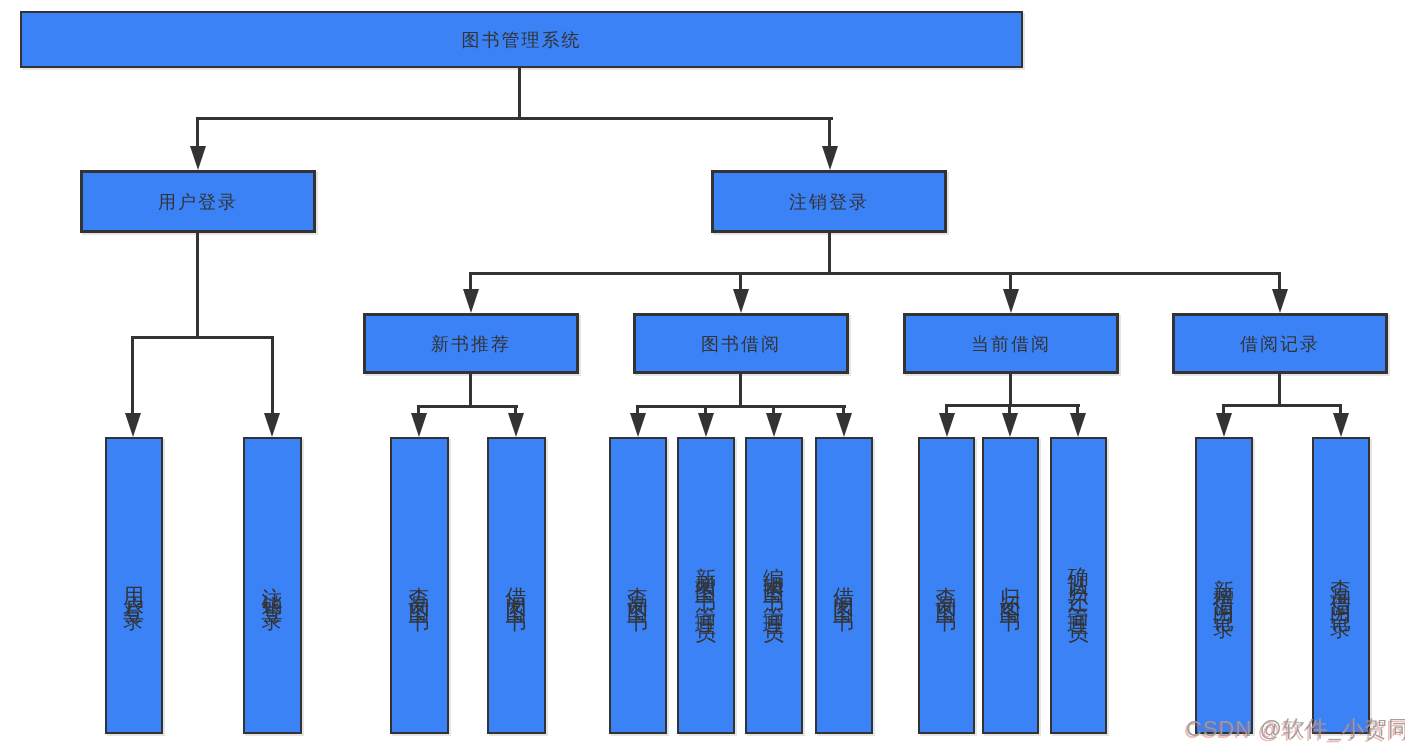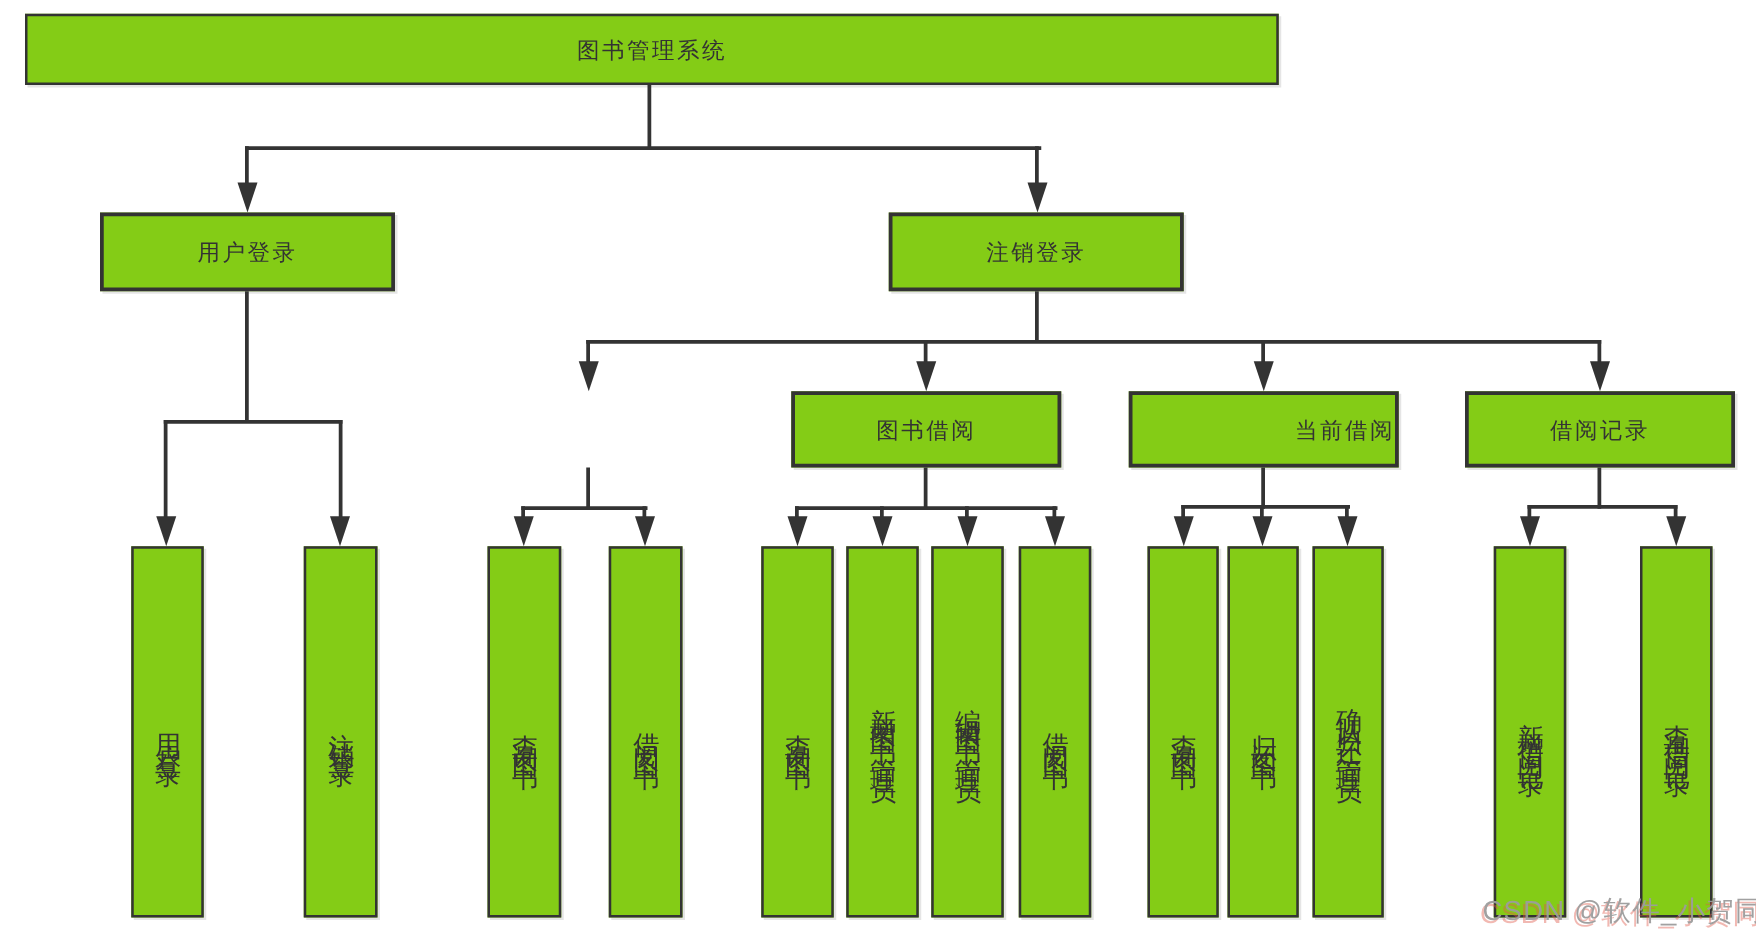--- a/index.html
+++ b/index.html
@@ -4,21 +4,21 @@
 <style>
   html, body { margin:0; padding:0; background:#ffffff; }
   .canvas {
     position:relative; width:1405px; height:747px;
     background:#ffffff; overflow:hidden;
     font-family:"Liberation Sans","DejaVu Sans",sans-serif;
     color:#333333;
   }
   .node {
     position:absolute; box-sizing:border-box;
-    border:3px solid #333333; background:#84cc16;
+    border:3px solid #333333; background:#3b82f6;
     display:flex; align-items:center; justify-content:center;
     box-shadow:2px 2px 0 rgba(0,0,0,0.10);
   }
   .root-node { border-width:2px; }
   .leaf-node { border-width:2px; }
   .h-label {
     font-size:18px; letter-spacing:2px; color:#333333; white-space:nowrap;
   }
   .v-label {
     writing-mode:vertical-rl; text-orientation:mixed;
@@ -49,26 +49,29 @@
   </div>
 
   <div class="node" style="left:80px; top:170px; width:236px; height:63px;">
     <span class="h-label">用户登录</span>
   </div>
 
   <div class="node" style="left:711px; top:170px; width:236px; height:63px;">
     <span class="h-label">注销登录</span>
   </div>
 
+  <div class="node" style="left:363px; top:313px; width:216px; height:61px;">
+    <span class="h-label">新书推荐</span>
+  </div>
 
   <div class="node" style="left:633px; top:313px; width:216px; height:61px;">
     <span class="h-label">图书借阅</span>
   </div>
 
-  <div class="node" style="left:903px; top:313px; width:216px; height:61px;justify-content:flex-end;">
+  <div class="node" style="left:903px; top:313px; width:216px; height:61px;">
     <span class="h-label">当前借阅</span>
   </div>
 
   <div class="node" style="left:1172px; top:313px; width:216px; height:61px;">
     <span class="h-label">借阅记录</span>
   </div>
 
   <div class="node leaf-node" style="left:105px; top:437px; width:58px; height:297px;">
     <span class="v-label">用户登录</span>
   </div>

